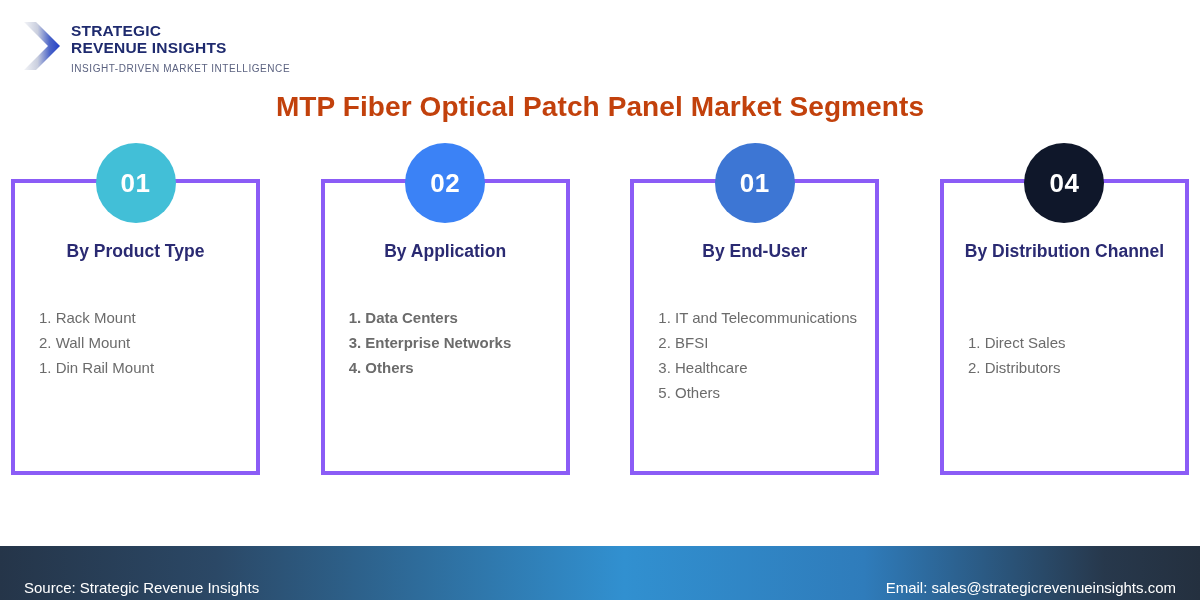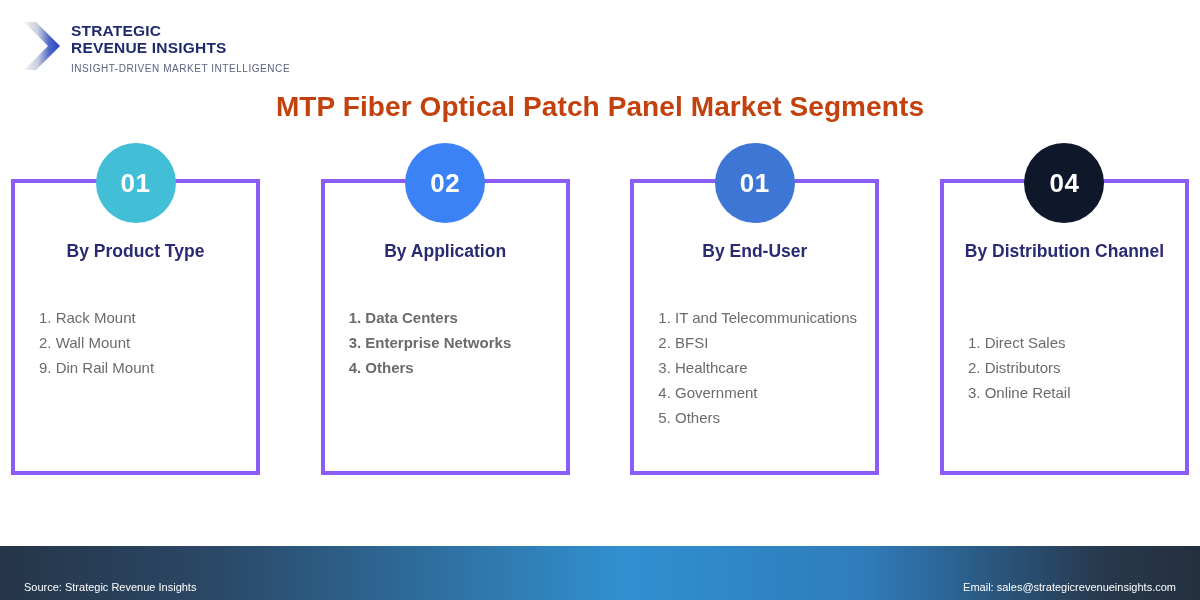--- a/index.html
+++ b/index.html
@@ -61,21 +61,21 @@
   .list-5 { top:122px; }
   .list-t2 { top:147px; }
 
   
   .footer {
     position:absolute; left:0; bottom:0; width:1200px; height:54px;
     background:linear-gradient(90deg,#253549 0%, #2b4866 18%, #3190d0 52%, #2f7cbb 72%, #27384c 92%, #24303f 100%);
     display:flex; align-items:center; justify-content:space-between;
     padding:0 24px;
   }
-  .footer span { color:#ffffff; font-size:11px;margin-top:28px; }
+  .footer span { color:#ffffff; font-size:15px;margin-top:28px; }
 </style>
 </head>
 <body>
 
 <div class="page">
 
   <div class="logo">
     <div class="logo-mark">
       <svg viewBox="0 0 40 56" width="40" height="56" aria-hidden="true">
         <defs>
@@ -99,53 +99,51 @@
   <div class="main-title">MTP Fiber Optical Patch Panel Market Segments</div>
 
   <div class="cards">
 
     <div class="card">
       <div class="badge" style="background:#42bfd7">01</div>
       <div class="card-title">By Product Type</div>
       <ul class="card-list list-3">
         <li>1. Rack Mount</li>
         <li>2. Wall Mount</li>
-        <li>9. Din Rail Mount</li>
+        <li>1. Din Rail Mount</li>
       </ul>
     </div>
 
     <div class="card">
       <div class="badge" style="background:#3b82f6">02</div>
       <div class="card-title">By Application</div>
       <ul class="card-list list-4">
         <li>1. Data Centers</li>
         <li>3. Enterprise Networks</li>
         <li>4. Others</li>
       </ul>
     </div>
 
     <div class="card">
       <div class="badge" style="background:#3d76d4">01</div>
       <div class="card-title">By End-User</div>
       <ul class="card-list list-5">
         <li>1. IT and Telecommunications</li>
         <li>2. BFSI</li>
         <li>3. Healthcare</li>
-        <li>4. Government</li>
         <li>5. Others</li>
       </ul>
     </div>
 
     <div class="card">
       <div class="badge" style="background:#0f172a">04</div>
       <div class="card-title">By Distribution Channel</div>
       <ul class="card-list list-t2">
         <li>1. Direct Sales</li>
         <li>2. Distributors</li>
-        <li>3. Online Retail</li>
       </ul>
     </div>
 
   </div>
 
   <div class="footer">
     <span>Source: Strategic Revenue Insights</span>
     <span>Email: sales@strategicrevenueinsights.com</span>
   </div>
 

